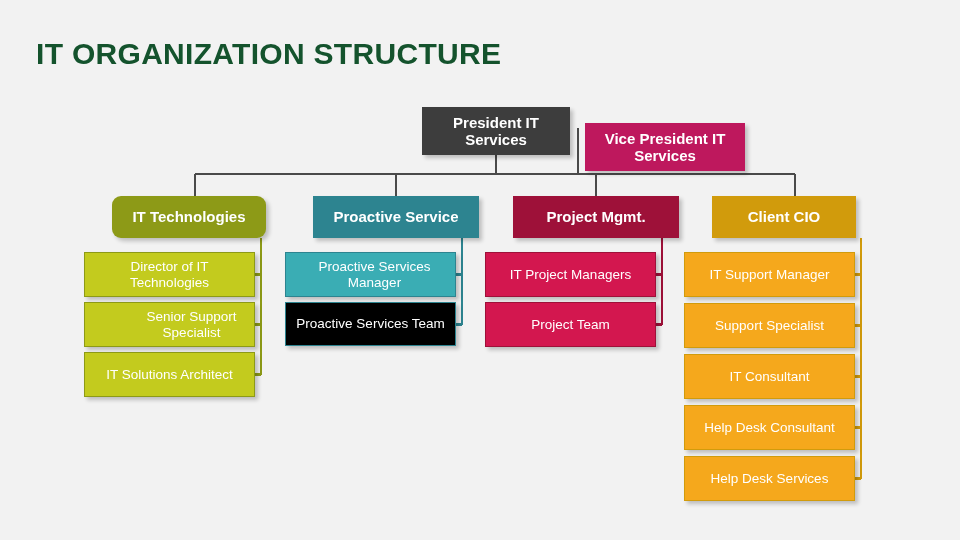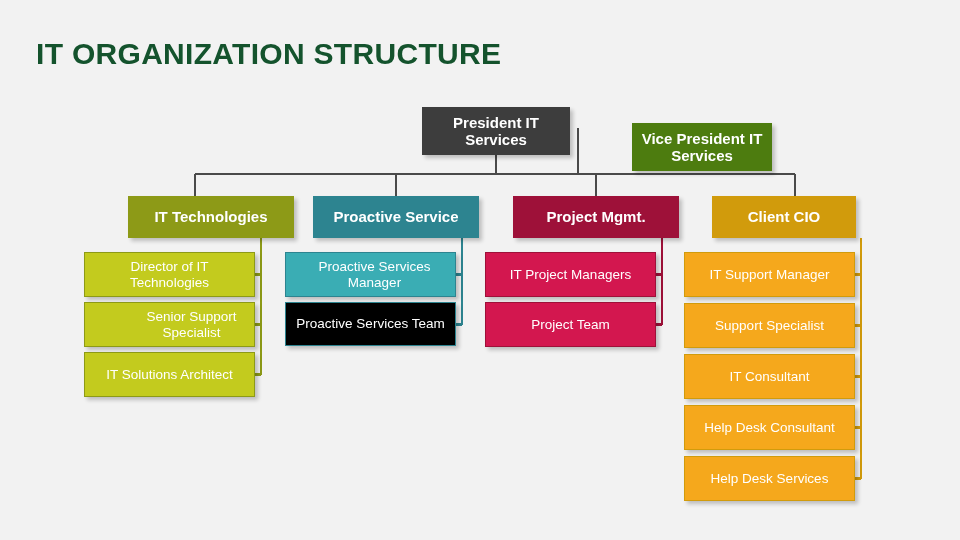--- a/index.html
+++ b/index.html
@@ -124,25 +124,25 @@
         <path d="M861,427.5 L855,427.5" stroke="#d19b0c"></path>
         <path d="M861,478.5 L855,478.5" stroke="#d19b0c"></path>
         <path d="M861,238 L861,478.5" stroke="#d19b0c"></path>
       </g>
   </svg>
 
   <div class="node exec" id="node-president" style="left: 422px; top: 107px; width: 148px; height: 48px; background: rgb(61, 61, 61);">
     <span class="label">President IT Services</span>
   </div>
 
-  <div class="node exec" id="node-vice-president" style="left: 585px; top: 123px; width: 140px; height: 48px; background: #4d7c0f; margin-left: 47px;">
+  <div class="node exec" id="node-vice-president" style="left: 585px; top: 123px; width: 160px; height: 48px; background: #be185d;">
     <span class="label">Vice President IT Services</span>
   </div>
 
-  <div class="node dept" id="node-it-technologies" style="left: 128px; top: 196px; width: 166px; height: 42px; background: rgb(141, 154, 23);">
+  <div class="node dept" id="node-it-technologies" style="left: 112px; top: 196px; width: 154px; height: 42px; background: rgb(141, 154, 23); border-radius: 9px;">
     <span class="label">IT Technologies</span>
   </div>
 
   <div class="node dept" id="node-proactive-service" style="left: 313px; top: 196px; width: 166px; height: 42px; background: rgb(45, 132, 144);">
     <span class="label">Proactive Service</span>
   </div>
 
   <div class="node dept" id="node-project-mgmt" style="left: 513px; top: 196px; width: 166px; height: 42px; background: rgb(158, 17, 57);">
     <span class="label">Project Mgmt.</span>
   </div>

